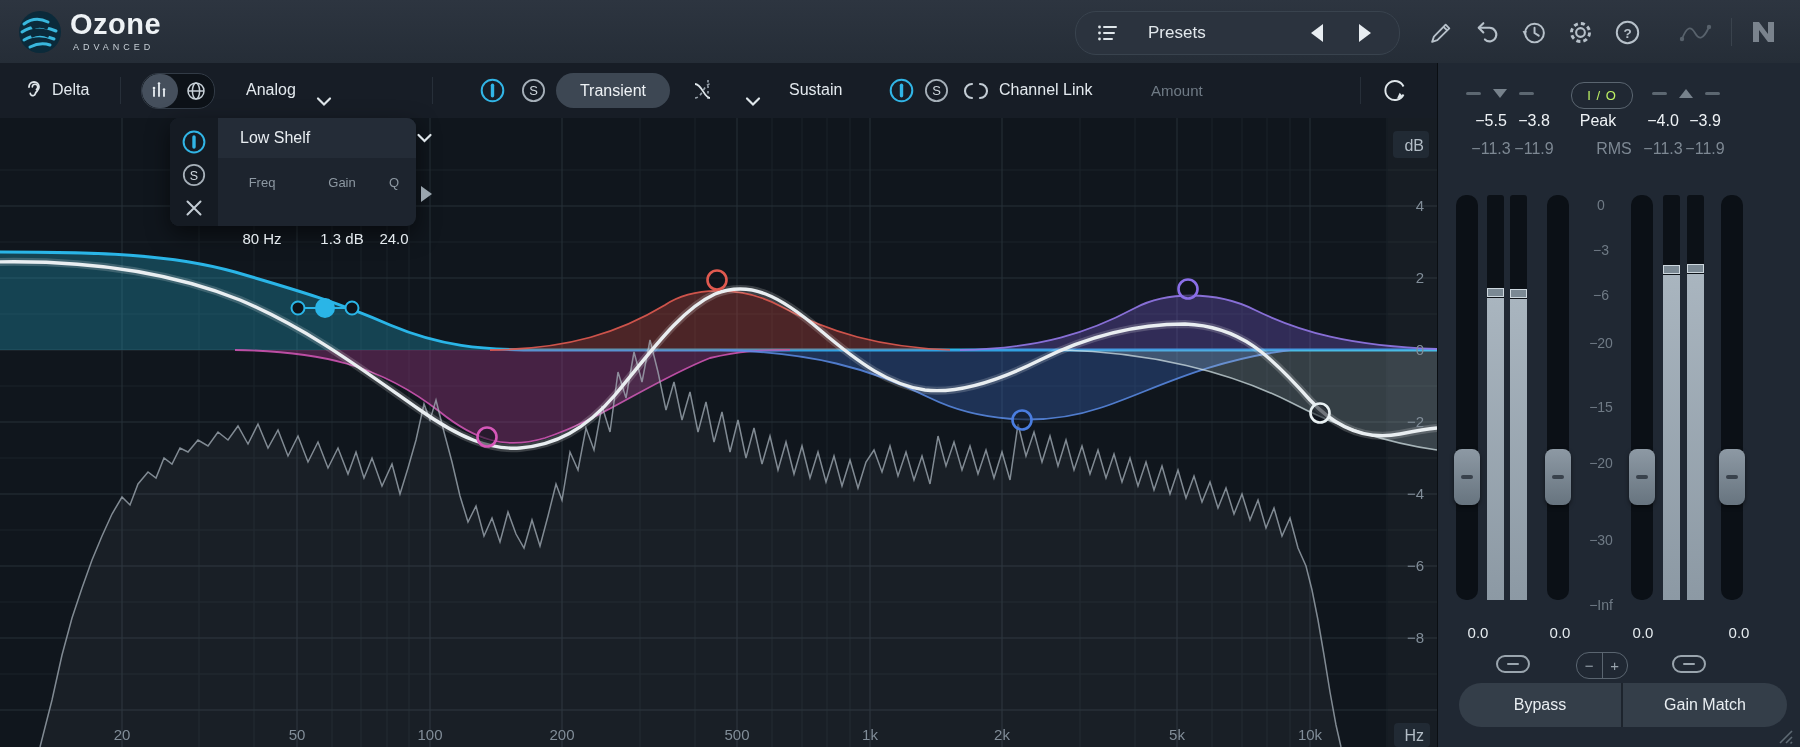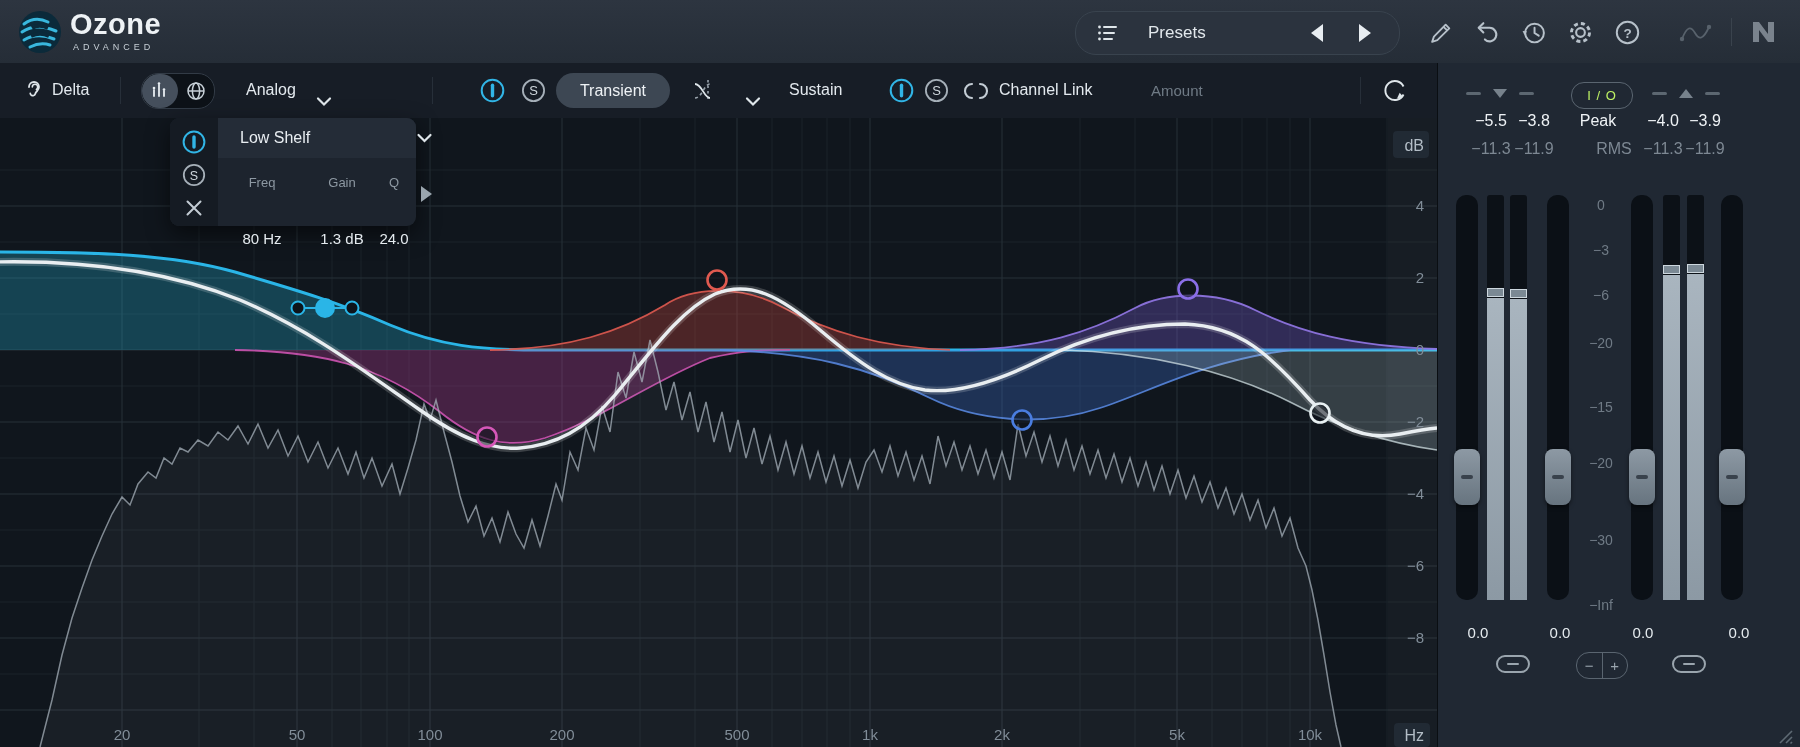--- a/index.html
+++ b/index.html
@@ -462,20 +462,25 @@
     </svg>
     <div class="stepper">
       <div>−</div>
       <div>+</div>
     </div>
     <svg class="linkpill" style="left:233px" viewBox="0 0 36 20">
       <rect x="2" y="2" width="32" height="16" rx="8" fill="none" stroke="#9aa5ae" stroke-width="2"></rect>
       <line x1="13" y1="10" x2="23" y2="10" stroke="#9aa5ae" stroke-width="2" stroke-linecap="round"></line>
     </svg>
 
+    <div class="io-btns">
+      <div class="io-btn" style="width:162px">Bypass</div>
+      <div style="width:2px;height:44px;background:#1d242d"></div>
+      <div class="io-btn" style="width:164px">Gain Match</div>
+    </div>
     <svg class="abs" style="left:338px;top:666px" width="18" height="16" viewBox="0 0 18 16">
       <g stroke="#5f6a74" stroke-width="1.6">
           <path d="M16 2L4 14"></path>
           <path d="M16 8l-6 6"></path>
           <path d="M16 13l-1.5 1.5"></path>
         </g>
     </svg>
   </div>
 </div>
 

